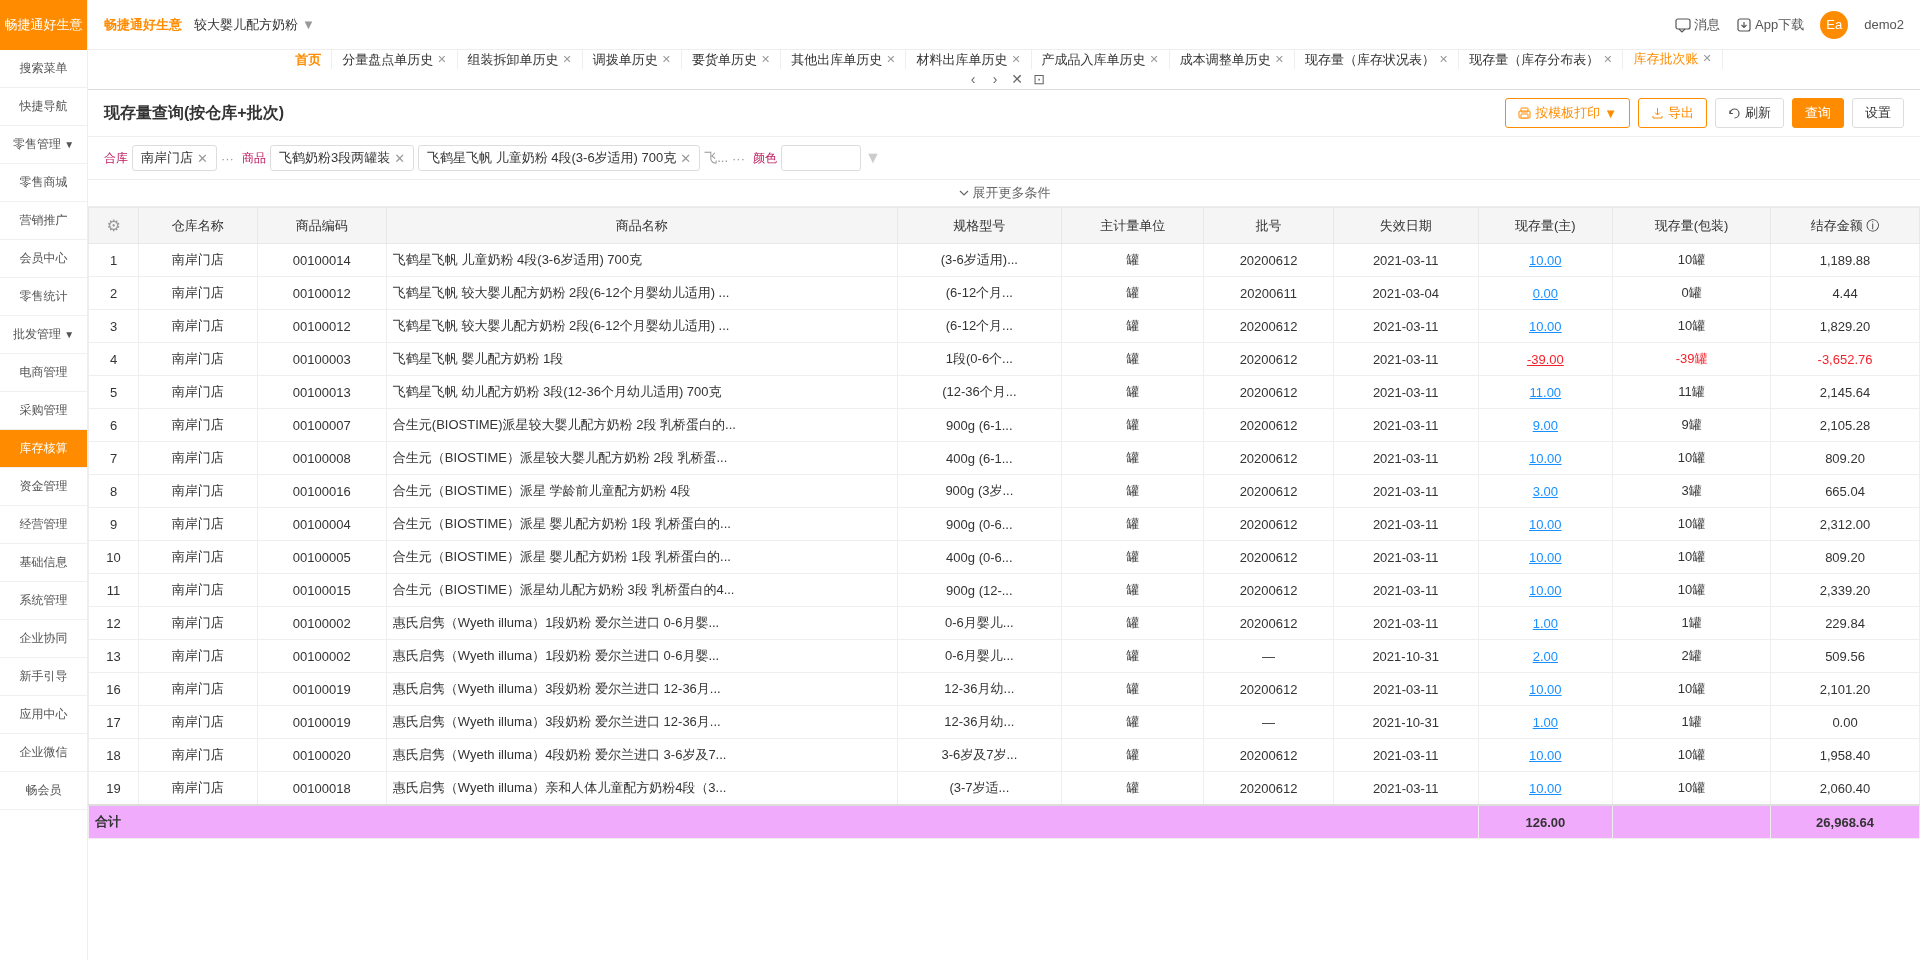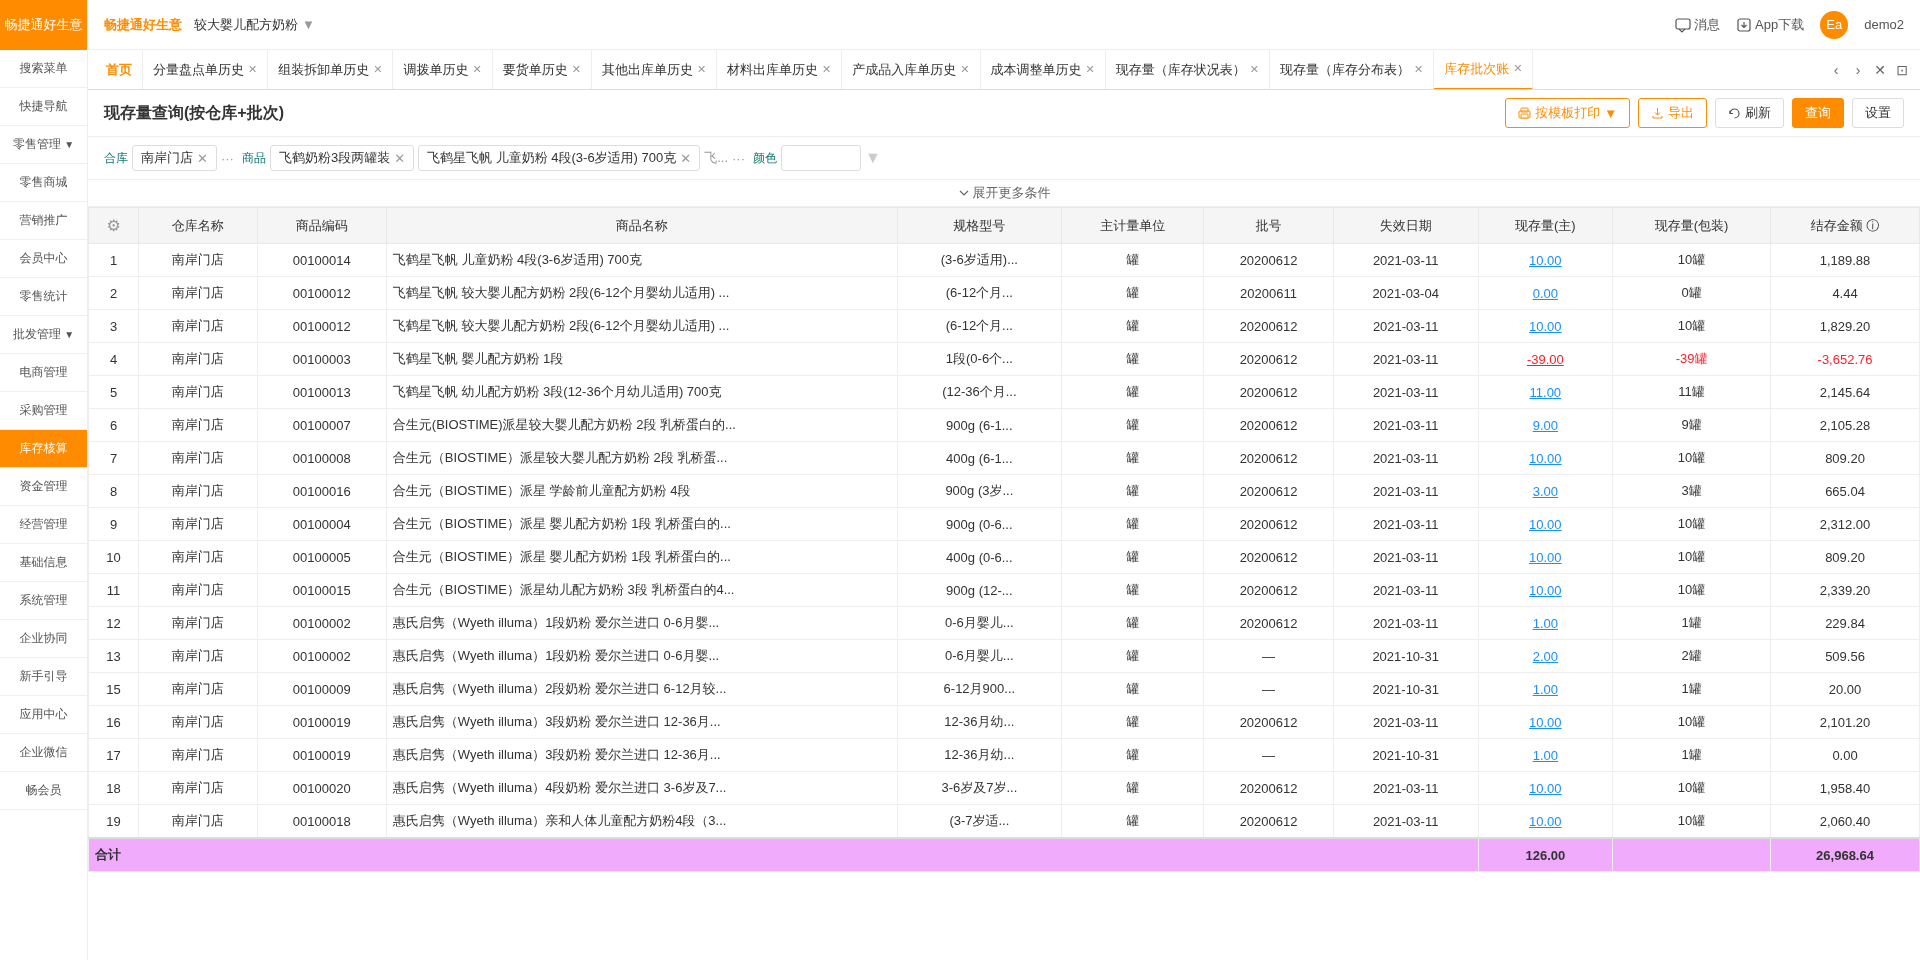--- a/index.html
+++ b/index.html
@@ -8,21 +8,21 @@
     
     .sidebar { width: 88px; background: #fff; display: flex; flex-direction: column; border-right: 1px solid #eee; flex-shrink: 0; }
     .sidebar-logo { background: #ff8c00; height: 50px; display: flex; align-items: center; justify-content: center; color: #fff; font-size: 12px; text-align: center; line-height: 1.3; padding: 4px; }
     .sidebar-item { padding: 10px 4px; text-align: center; color: #555; cursor: pointer; border-bottom: 1px solid #f0f0f0; font-size: 12px; }
     .sidebar-item.active { background: #ff8c00; color: #fff; }
 
     
     .main { flex: 1; display: flex; flex-direction: column; overflow: hidden; }
 
     
-    .top-nav { background: #fff; border-bottom: 1px solid #ddd; display: flex; align-items: center; height: 40px; padding: 0 8px; overflow: hidden; flex-shrink: 0; }
+    .top-nav { background: #fff; border-bottom: 1px solid #ddd; display: flex; align-items: center; height: 40px; padding: 0 8px; overflow: hidden; flex-shrink: 0; flex-direction: column; }
     .top-nav-item { padding: 0 10px; height: 40px; display: flex; align-items: center; white-space: nowrap; cursor: pointer; color: #333; border-right: 1px solid #eee; font-size: 12px; position: relative; }
     .top-nav-item.home { color: #ff8c00; font-weight: bold; }
     .top-nav-item .close-x { margin-left: 4px; color: #999; font-size: 11px; cursor: pointer; }
     .top-nav-item.active-tab { color: #ff8c00; border-bottom: 2px solid #ff8c00; }
     .top-nav-right { margin-left: auto; display: flex; align-items: center; gap: 16px; color: #555; font-size: 12px; }
     .top-nav-right span { cursor: pointer; display: flex; align-items: center; gap: 3px; }
     .user-avatar { width: 28px; height: 28px; border-radius: 50%; background: #ff8c00; color: #fff; display: flex; align-items: center; justify-content: center; font-size: 11px; }
     .nav-arrows { display: flex; gap: 2px; margin-left: 4px; }
     .nav-arrow { width: 20px; height: 20px; display: flex; align-items: center; justify-content: center; cursor: pointer; color: #666; font-size: 14px; }
 
@@ -32,21 +32,21 @@
     
     .page-header { background: #fff; padding: 8px 16px; border-bottom: 1px solid #eee; display: flex; align-items: center; justify-content: space-between; flex-shrink: 0; }
     .page-title { font-size: 16px; font-weight: bold; color: #333; }
     .page-actions { display: flex; align-items: center; gap: 8px; }
     .btn { padding: 5px 12px; border-radius: 3px; cursor: pointer; font-size: 12px; border: 1px solid #ddd; background: #fff; color: #333; display: flex; align-items: center; gap: 4px; }
     .btn-primary { background: #ff8c00; color: #fff; border-color: #ff8c00; }
     .btn-orange-outline { border-color: #ff8c00; color: #ff8c00; }
 
     
     .filter-bar { background: #fff; padding: 8px 16px; border-bottom: 1px solid #eee; display: flex; align-items: center; gap: 8px; flex-wrap: wrap; flex-shrink: 0; }
-    .filter-label { color: #0f766e; font-size: 12px; white-space: nowrap; }
+    .filter-label { color: #be185d; font-size: 12px; white-space: nowrap; }
     .filter-tag { background: #fff; border: 1px solid #ddd; border-radius: 3px; padding: 3px 8px; font-size: 12px; display: flex; align-items: center; gap: 4px; color: #333; }
     .filter-tag .x { color: #999; cursor: pointer; }
     .filter-dots { color: #999; cursor: pointer; }
     .filter-expand { color: #666; font-size: 12px; cursor: pointer; display: flex; align-items: center; gap: 3px; margin: 0 auto; }
     .expand-row { display: flex; justify-content: center; padding: 4px 0; background: #fff; border-bottom: 1px solid #eee; flex-shrink: 0; }
 
     
     .table-container { flex: 1; overflow: auto; background: #fff; }
     table { width: 100%; border-collapse: collapse; font-size: 12px; }
     thead tr { background: #f5f5f5; position: sticky; top: 0; z-index: 10; }
@@ -441,33 +441,20 @@
     <td>00100002</td>
     <td class="td-left" style="max-width:280px;overflow:hidden;text-overflow:ellipsis;">惠氏启隽（Wyeth illuma）1段奶粉 爱尔兰进口 0-6月婴...</td>
     <td>0-6月婴儿...</td>
     <td>罐</td>
     <td>—</td>
     <td>2021-10-31</td>
     <td class="td-link">2.00</td>
     <td class="">2罐</td>
     <td class="">509.56</td>
   </tr>
-            <tr class="">
-    <td>15</td>
-    <td>南岸门店</td>
-    <td>00100009</td>
-    <td class="td-left" style="max-width:280px;overflow:hidden;text-overflow:ellipsis;">惠氏启隽（Wyeth illuma）2段奶粉 爱尔兰进口 6-12月较...</td>
-    <td>6-12月900...</td>
-    <td>罐</td>
-    <td>—</td>
-    <td>2021-10-31</td>
-    <td class="td-link">1.00</td>
-    <td class="">1罐</td>
-    <td class="">20.00</td>
-  </tr>
             <tr>
     <td>16</td>
     <td>南岸门店</td>
     <td>00100019</td>
     <td class="td-left" style="max-width:280px;overflow:hidden;text-overflow:ellipsis;">惠氏启隽（Wyeth illuma）3段奶粉 爱尔兰进口 12-36月...</td>
     <td>12-36月幼...</td>
     <td>罐</td>
     <td>20200612</td>
     <td>2021-03-11</td>
     <td class="td-link">10.00</td>

